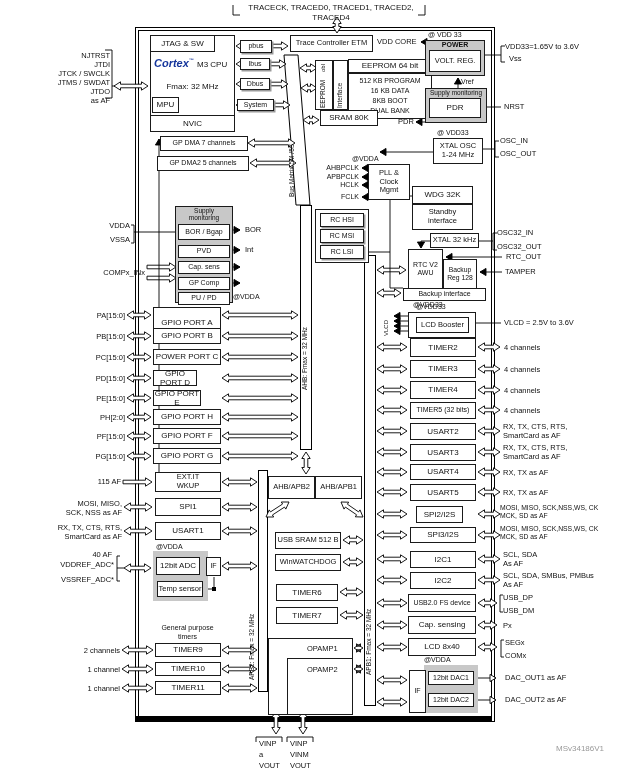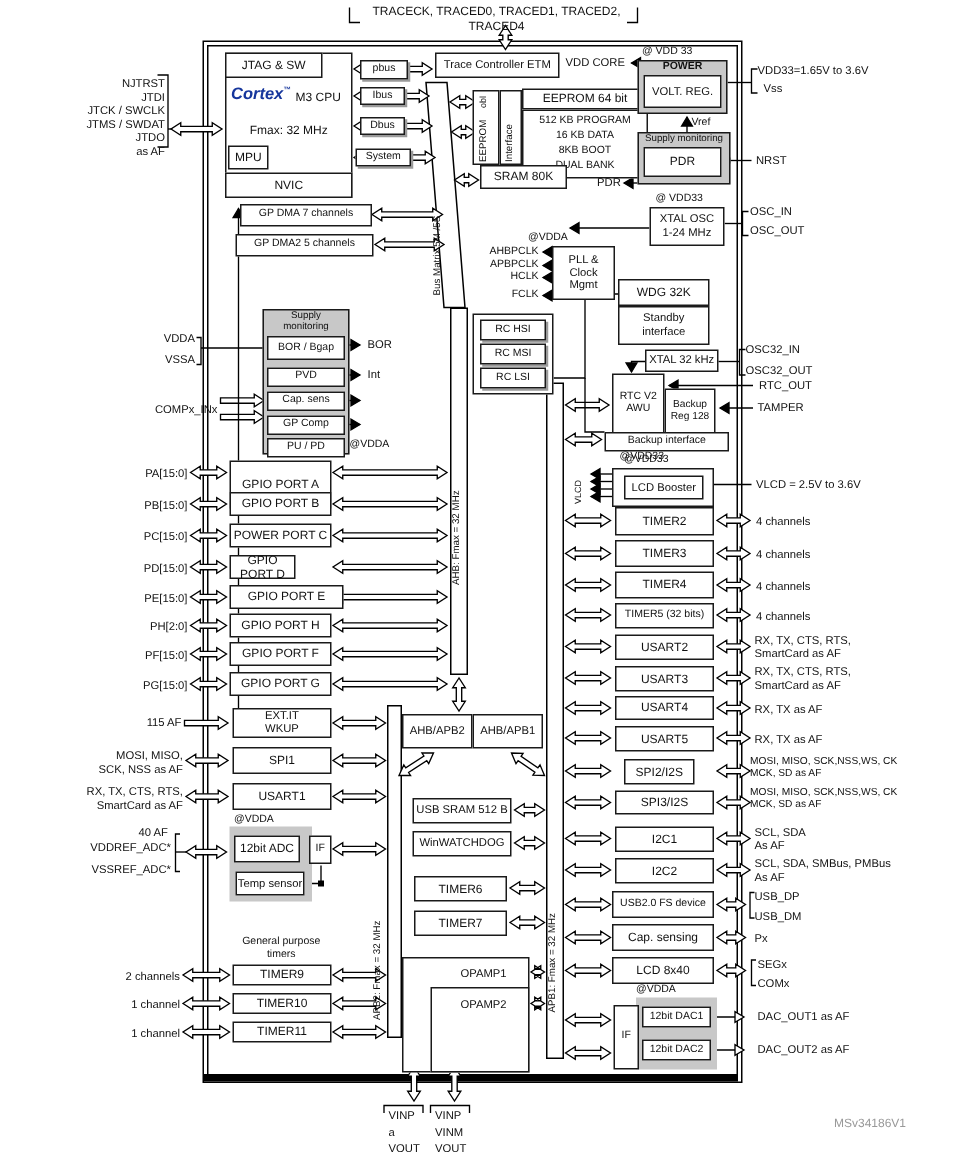--- a/index.html
+++ b/index.html
@@ -311,21 +311,21 @@
 
   <div class="lbl r" style="left:75px;top:311px;width:50px;">PA[15:0]</div>
   <div class="bx" style="left:153px;top:307px;width:68px;height:32px;">GPIO PORT A</div>
   <div class="lbl r" style="left:75px;top:332px;width:50px;">PB[15:0]</div>
   <div class="bx" style="left:153px;top:328px;width:68px;height:16px;">GPIO PORT B</div>
   <div class="lbl r" style="left:75px;top:353px;width:50px;">PC[15:0]</div>
   <div class="bx" style="left:153px;top:349px;width:68px;height:16px;">POWER PORT C</div>
   <div class="lbl r" style="left:75px;top:374px;width:50px;">PD[15:0]</div>
   <div class="bx" style="left:153px;top:370px;width:44px;height:16px;">GPIO PORT D</div>
   <div class="lbl r" style="left:75px;top:394px;width:50px;">PE[15:0]</div>
-  <div class="bx" style="left:153px;top:390px;width:76px;height:16px;">GPIO PORT E</div>
+  <div class="bx" style="left:153px;top:390px;width:48px;height:16px;">GPIO PORT E</div>
   <div class="lbl r" style="left:75px;top:413px;width:50px;">PH[2:0]</div>
   <div class="bx" style="left:153px;top:409px;width:68px;height:16px;">GPIO PORT H</div>
   <div class="lbl r" style="left:75px;top:432px;width:50px;">PF[15:0]</div>
   <div class="bx" style="left:153px;top:428px;width:68px;height:16px;">GPIO PORT F</div>
   <div class="lbl r" style="left:75px;top:452px;width:50px;">PG[15:0]</div>
   <div class="bx" style="left:153px;top:448px;width:68px;height:16px;">GPIO PORT G</div>
 
   <div class="lbl r" style="left:85px;top:477px;width:36px;">115 AF</div>
   <div class="bx" style="left:155px;top:472px;width:66px;height:20px;font-size:7.5px;">EXT.IT
 WKUP</div>

